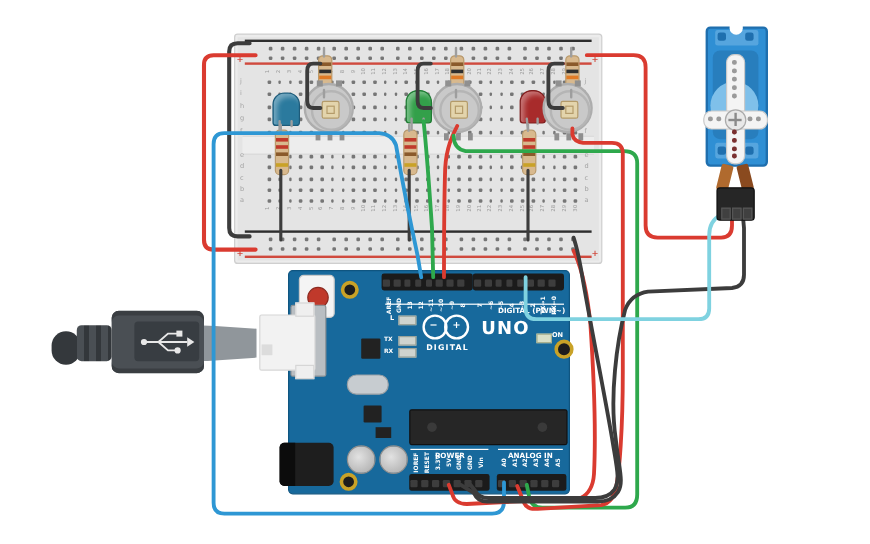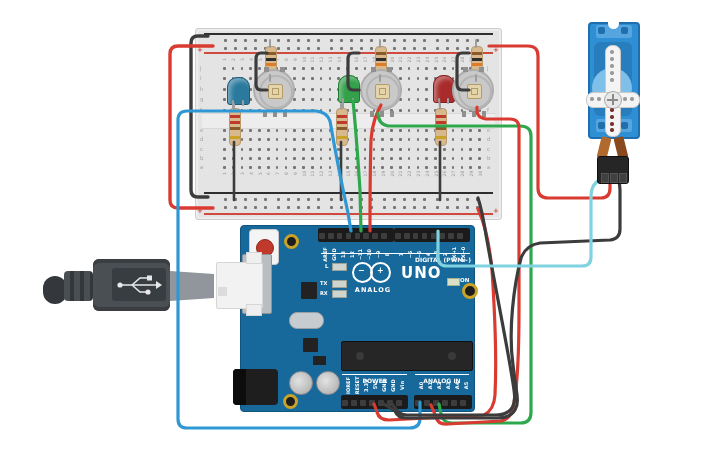--- a/index.html
+++ b/index.html
@@ -627,21 +627,21 @@
     <div class="abs" style="left:91px;top:54px;width:13px;height:6px;background:#cfd4cf;border:1px solid #9aa39a;"></div>
     <span class="abs" style="left:79px;top:64px;font:bold 5px 'DejaVu Sans',sans-serif;color:#fff;">RX</span>
     <div class="abs" style="left:91px;top:64px;width:13px;height:6px;background:#cfd4cf;border:1px solid #9aa39a;"></div>
 
     <div class="abs" style="left:111px;top:36px;width:42px;height:22px;">
       <div class="abs" style="left:0;top:0;width:17px;height:17px;border:2.5px solid #fff;border-radius:50%;"></div>
       <div class="abs" style="left:18px;top:0;width:17px;height:17px;border:2.5px solid #fff;border-radius:50%;"></div>
       <span class="abs" style="left:6px;top:4px;font:bold 8px 'DejaVu Sans',sans-serif;color:#fff;">−</span>
       <span class="abs" style="left:25px;top:4px;font:bold 8px 'DejaVu Sans',sans-serif;color:#fff;">+</span>
     </div>
-    <span class="abs" style="left:106px;top:60px;width:52px;text-align:center;font:bold 6.5px 'DejaVu Sans',sans-serif;letter-spacing:1px;color:#fff;">ANALOG</span>
+    <span class="abs" style="left:106px;top:60px;width:52px;text-align:center;font:bold 6.5px 'DejaVu Sans',sans-serif;letter-spacing:1px;color:#fff;">DIGITAL</span>
     <span class="abs" style="left:160px;top:38px;font:bold 15px 'DejaVu Sans',sans-serif;letter-spacing:1px;color:#fff;">UNO</span>
 
     <div class="abs" style="left:206px;top:52px;width:11px;height:6px;background:#d9e0c8;border:1px solid #a7b08f;"></div>
     <span class="abs" style="left:219px;top:51px;font:bold 5.5px 'DejaVu Sans',sans-serif;color:#fff;">ON</span>
 
     <div class="goldhole" style="left:43px;top:8px;width:9px;height:9px;"></div>
     <div class="goldhole" style="left:221px;top:57px;width:10px;height:10px;"></div>
     <div class="goldhole" style="left:42px;top:168px;width:9px;height:9px;"></div>
     <div class="abs" style="left:60px;top:56px;width:16px;height:17px;background:#222;border-radius:1px;"></div>
     <div class="abs" style="left:48px;top:86px;width:33px;height:15px;background:#c7ccd0;border:1px solid #9aa0a5;border-radius:8px;"></div>

